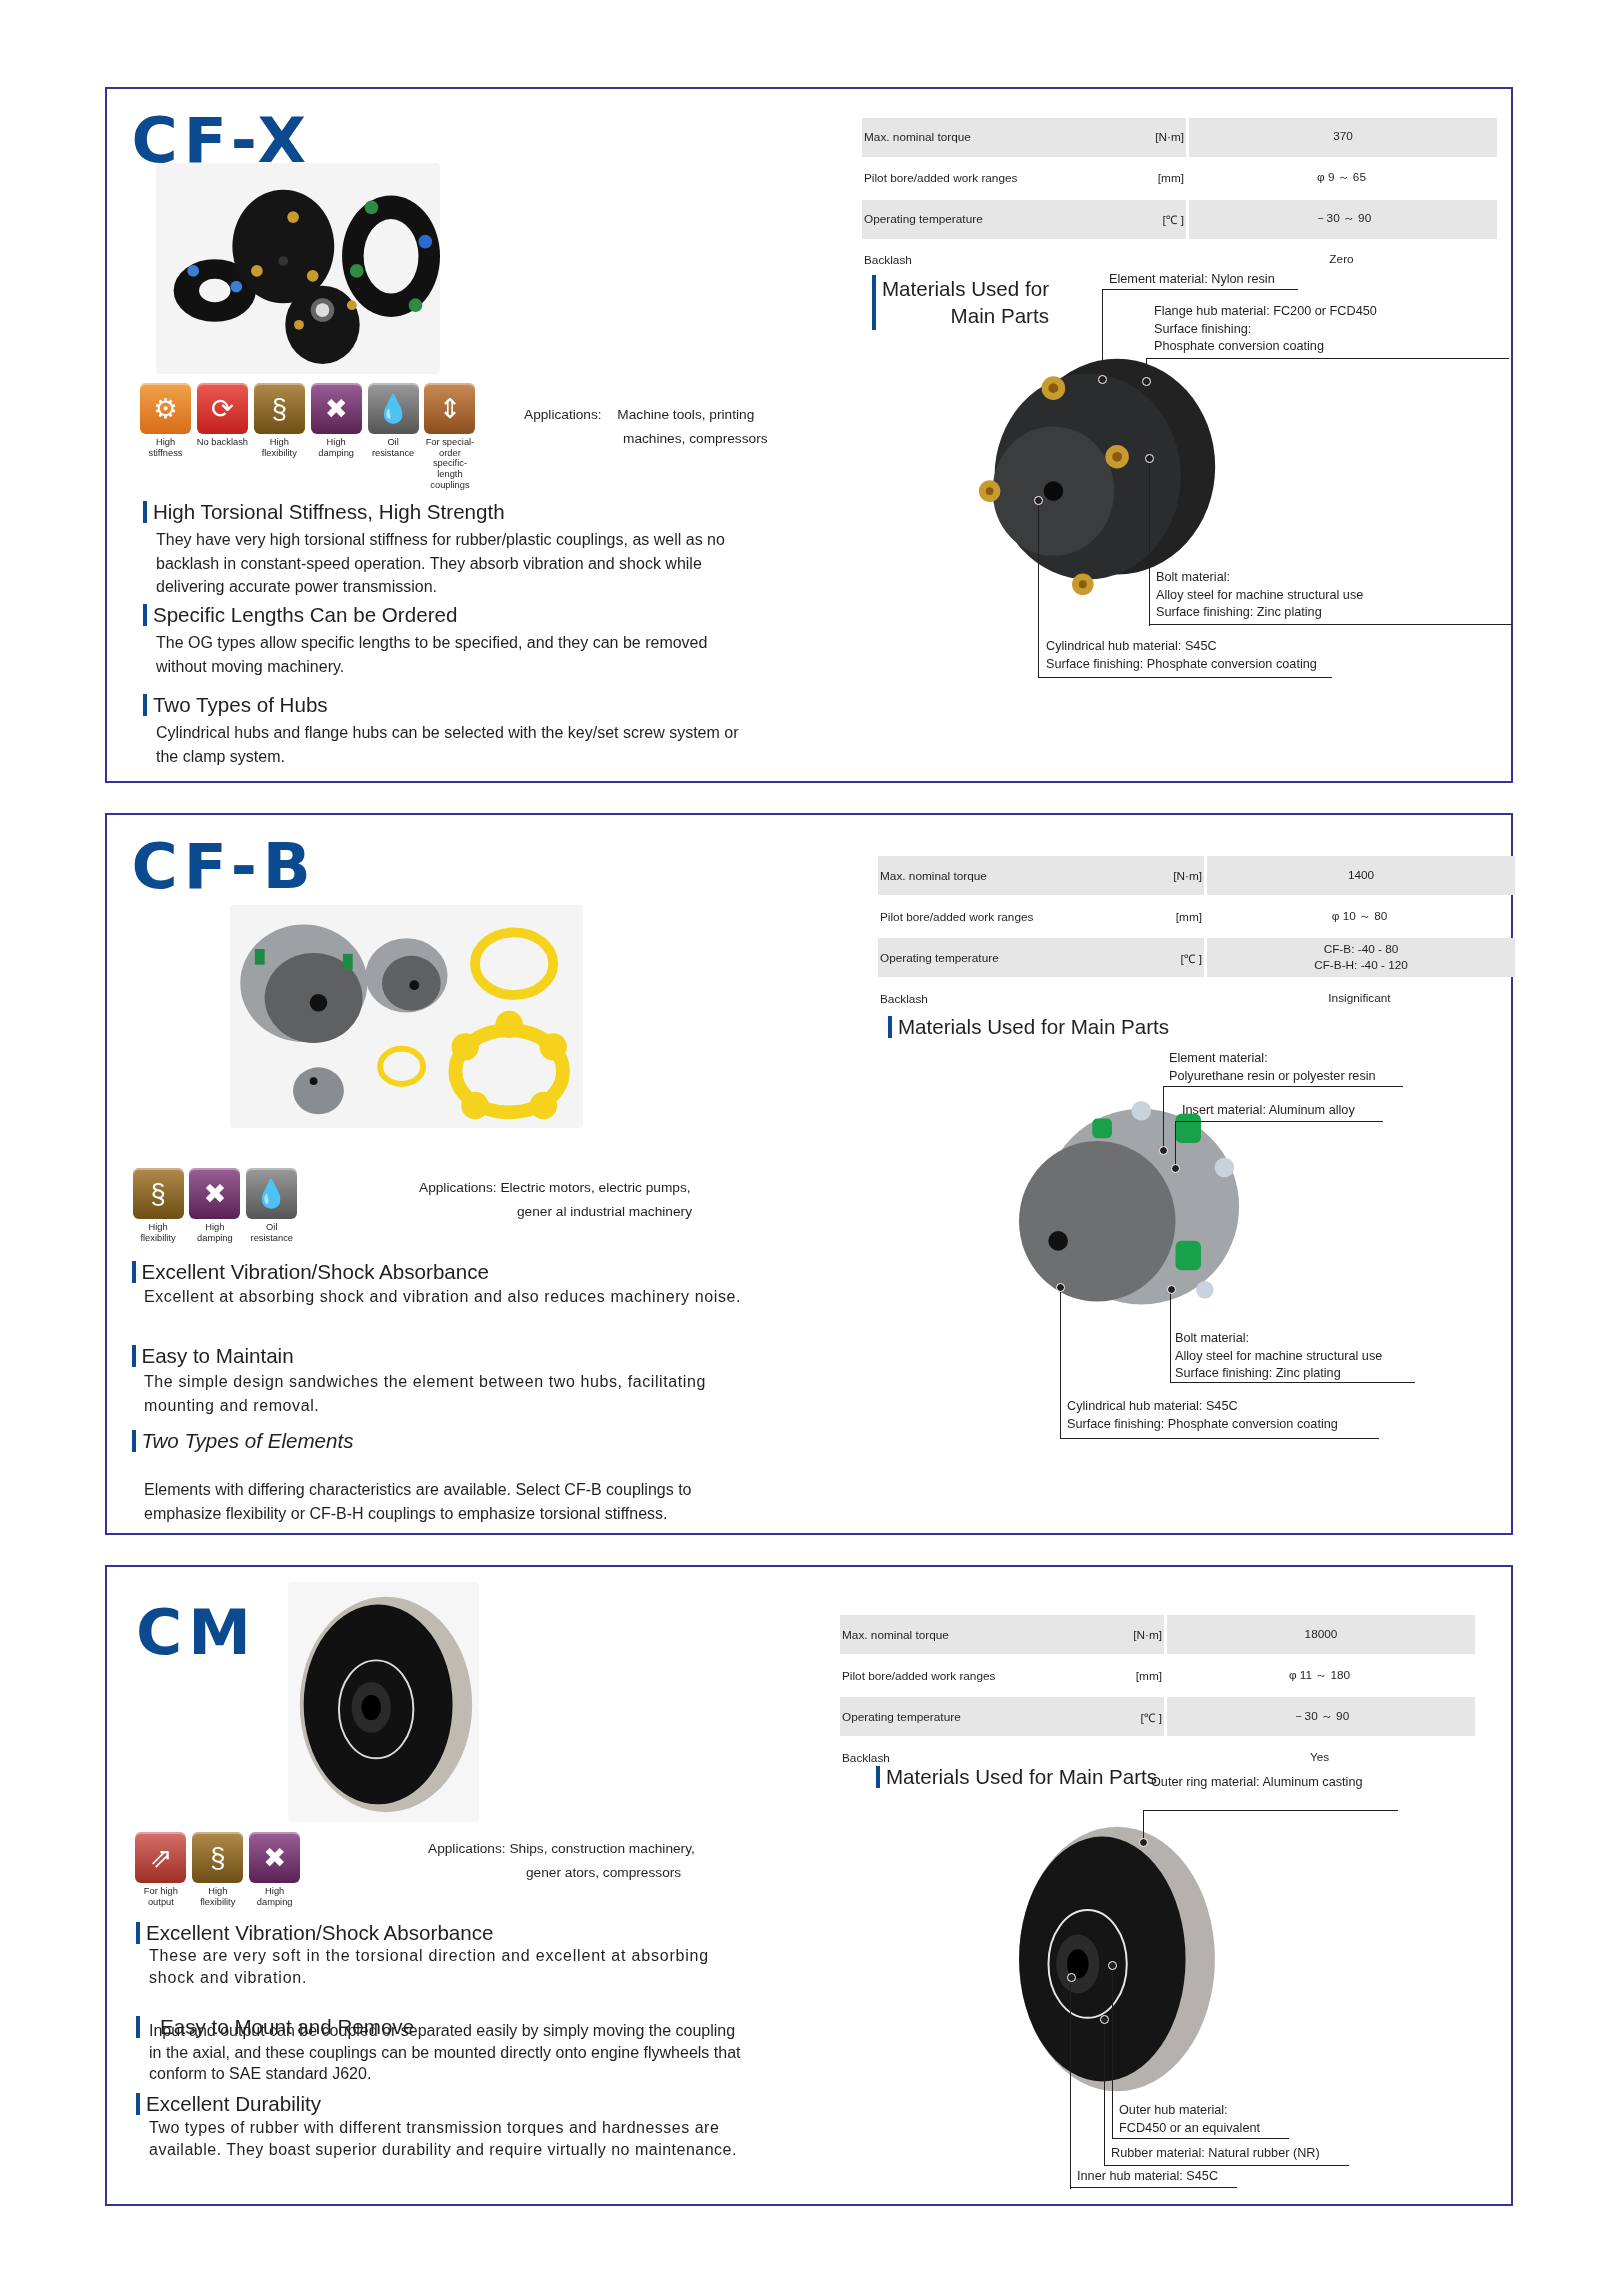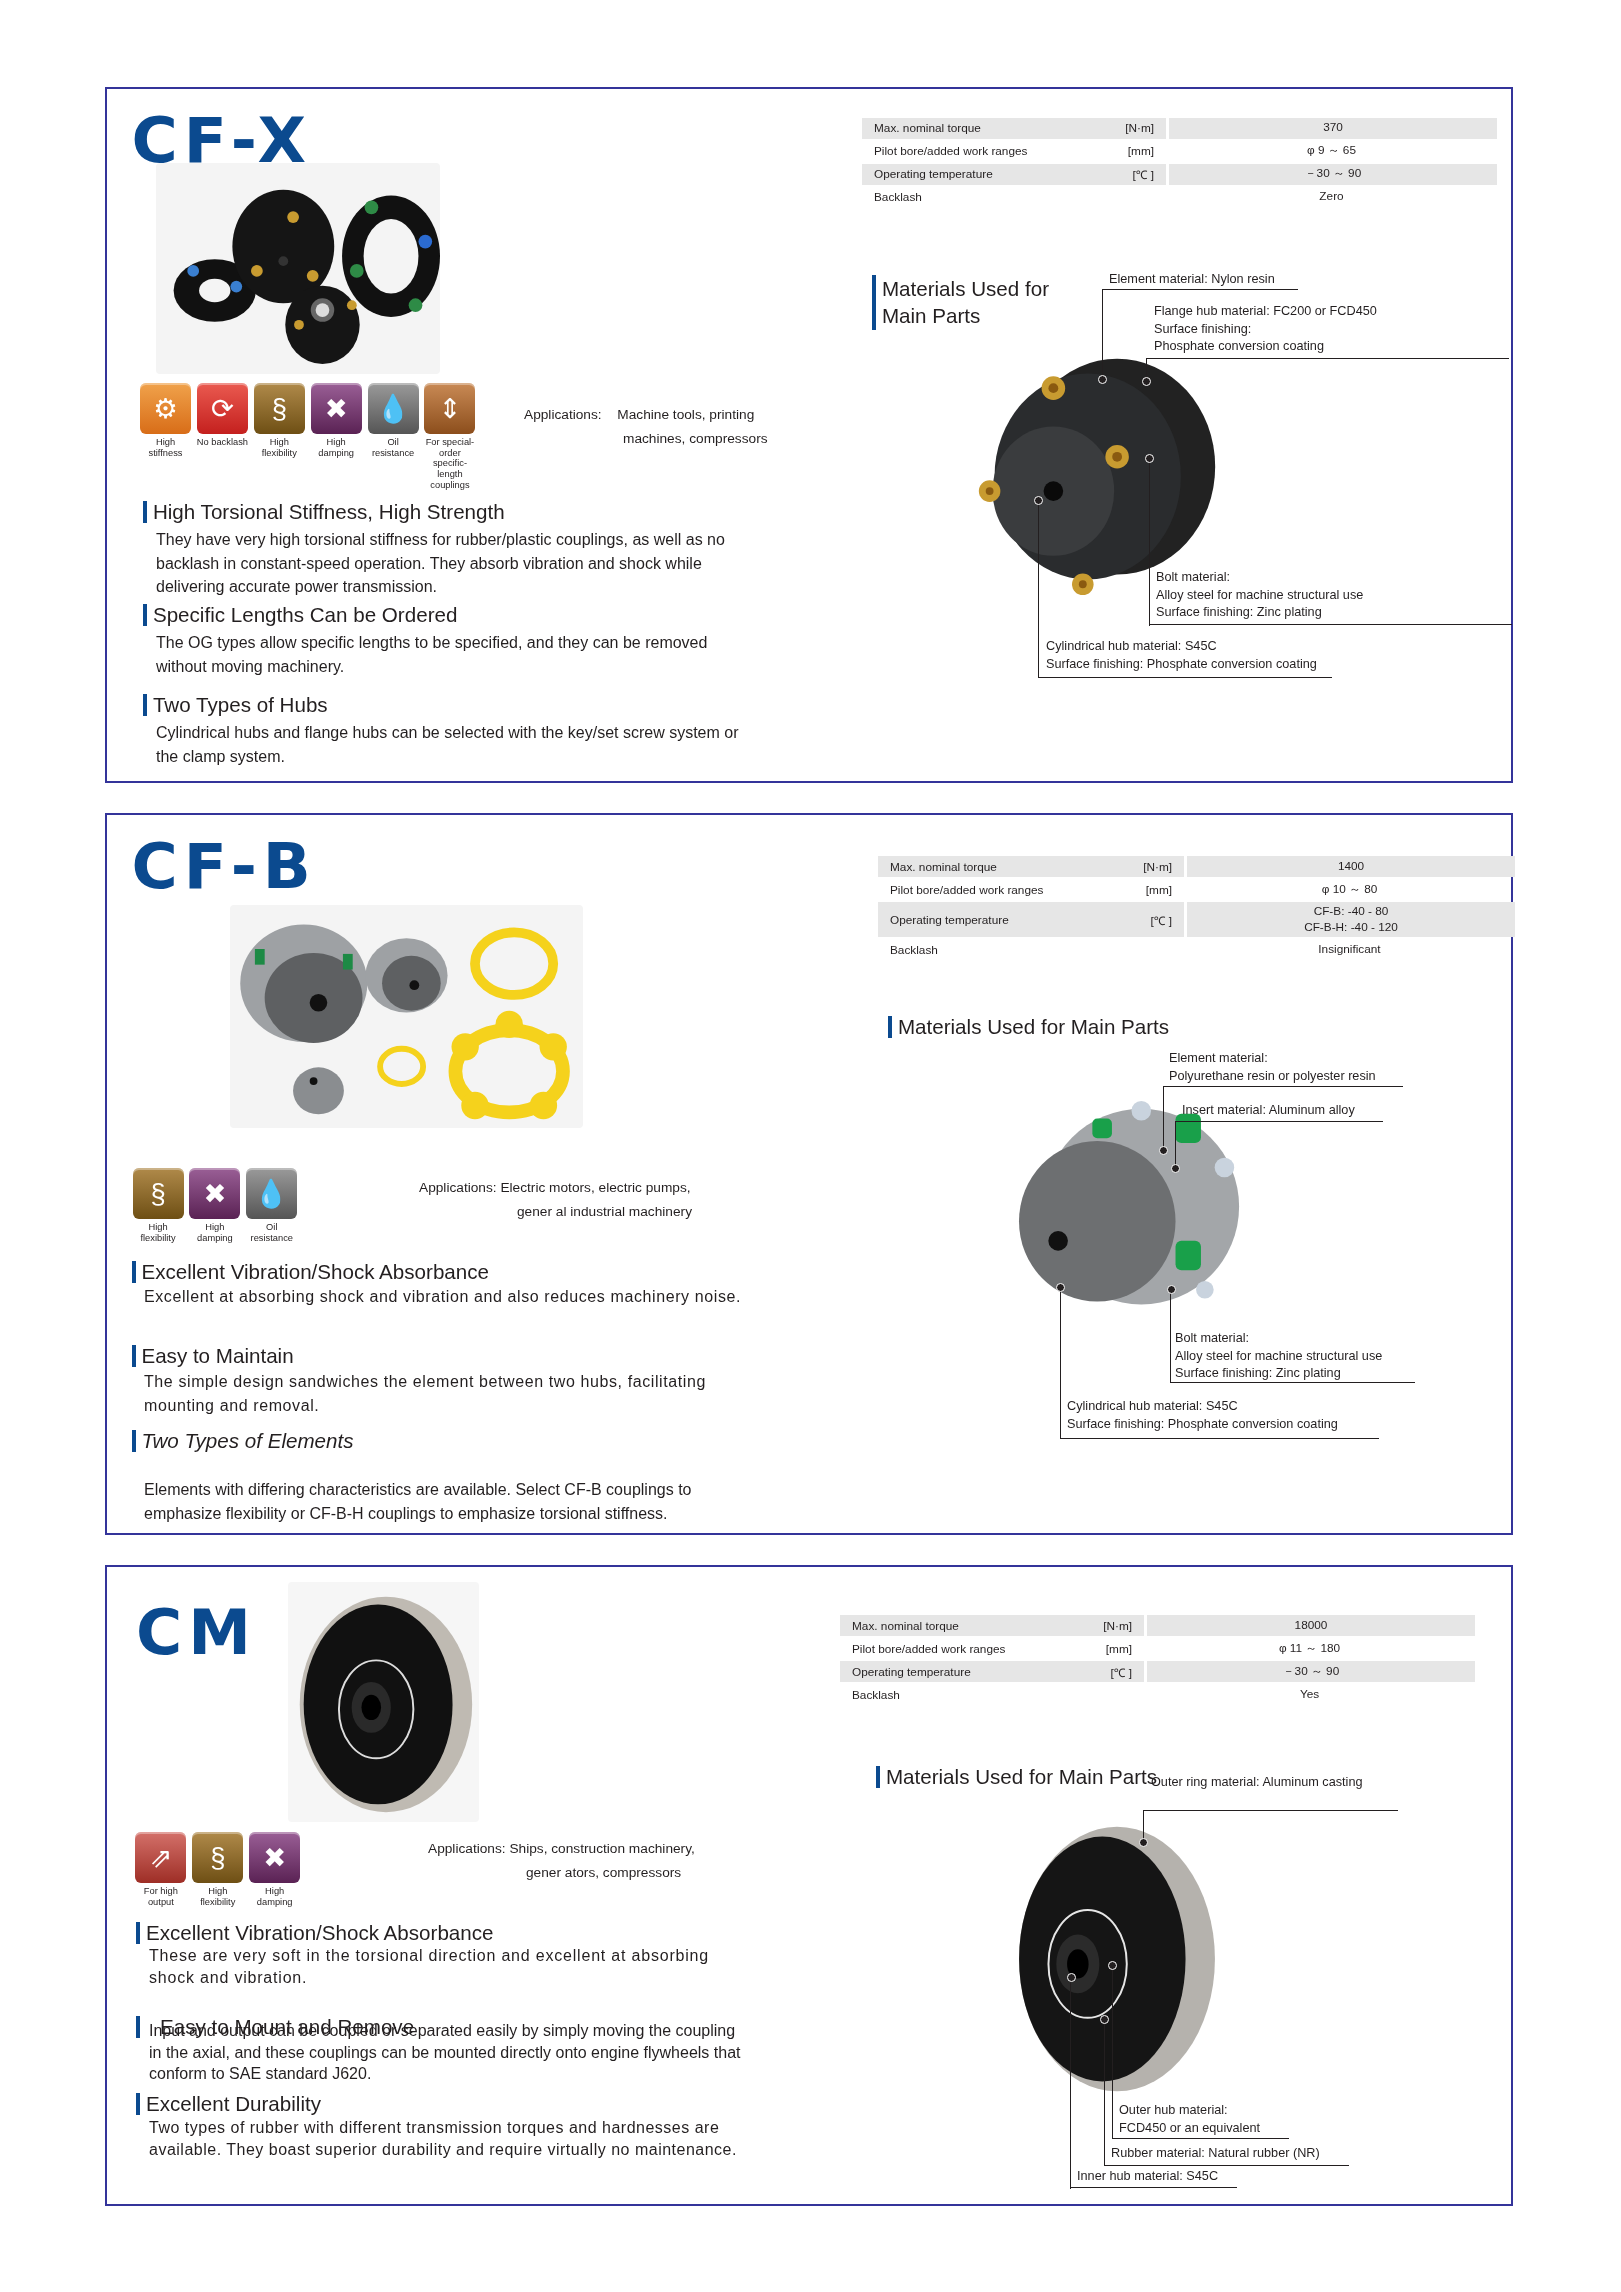--- a/index.html
+++ b/index.html
@@ -1,21 +1,21 @@
 <!DOCTYPE html>
 <html><head>
 <meta charset="utf-8">
 <style>
   html, body { margin:0; padding:0; background:#ffffff; }
   body { width:1621px; height:2293px; position:relative; font-family:"Liberation Sans", sans-serif; color:#231f20; overflow:hidden; }
   .panel { position:absolute; left:105px; width:1408px; border:2.9px solid #34349a; box-sizing:border-box; background:#fff; }
   .title { position:absolute; font-family:"DejaVu Sans", sans-serif; font-weight:bold; color:#0b4a8f; font-size:63px; letter-spacing:5.9px; line-height:1; }
   .photo { position:absolute; background:#f4f4f4; border-radius:3.9px; }
   .spec { position:absolute; border-collapse:separate; border-spacing:0 2px; font-size:11.8px; }
-  .spec td { height:21px; padding:0 12px; white-space:nowrap; }
+  .spec td { height:39px; padding:0 2px; white-space:nowrap; }
   .spec tr.shade td.lbl, .spec tr.shade td.unit { background:#e6e6e6; }
   .spec tr.shade td.val { background:#e6e6e6; border-left:3.9px solid #fff; }
   .spec td.unit { text-align:right; }
   .spec td.val { text-align:center; line-height:1.35; }
   .h { position:absolute; font-size:20.6px; color:#231f20; border-left:4.9px solid #0b4a8f; padding-left:5.9px; line-height:21.6px; white-space:nowrap; }
   .p { position:absolute; font-size:16px; line-height:23.5px; color:#231f20; }
   .apps { position:absolute; font-size:13.7px; line-height:23.5px; }
   .icons { position:absolute; display:flex; gap:3.9px; }
   .icon-cell { width:53px; display:flex; flex-direction:column; align-items:center; }
   .icon-box { width:51px; height:51px; border-radius:5.9px; display:flex; align-items:center; justify-content:center; color:#fff; font-size:27.4px; box-shadow:inset 0 2px 0 rgba(255,255,255,.35); }
@@ -113,21 +113,21 @@
           <td class="val">－30 ～ 90</td>
         </tr>
     <tr>
           <td class="lbl">Backlash</td>
           <td class="unit"></td>
           <td class="val">Zero</td>
         </tr>
   </tbody>
     </table>
 
-  <div class="h" style="left:765px;top:186px;line-height:27.4px;">
+  <div class="h" style="left:765px;top:186px;line-height:27.4px;text-align:right;">
     <span>Materials Used for</span><br><span>Main Parts</span>
   </div>
 
   <svg class="diag" style="left:863px;top:255px;" width="255" height="255" viewBox="0 0 260 260">
     <ellipse cx="150" cy="125" rx="100" ry="110" fill="#222"></ellipse>
     <ellipse cx="120" cy="135" rx="95" ry="105" fill="#2a2c2e"></ellipse>
     <ellipse cx="85" cy="150" rx="62" ry="66" fill="#3a3c3e"></ellipse>
     <circle cx="85" cy="150" r="10" fill="#0a0a0a"></circle>
     <circle cx="85" cy="45" r="12" fill="#c89b30"></circle>
       <circle cx="85" cy="45" r="5" fill="#8a5a10"></circle>

